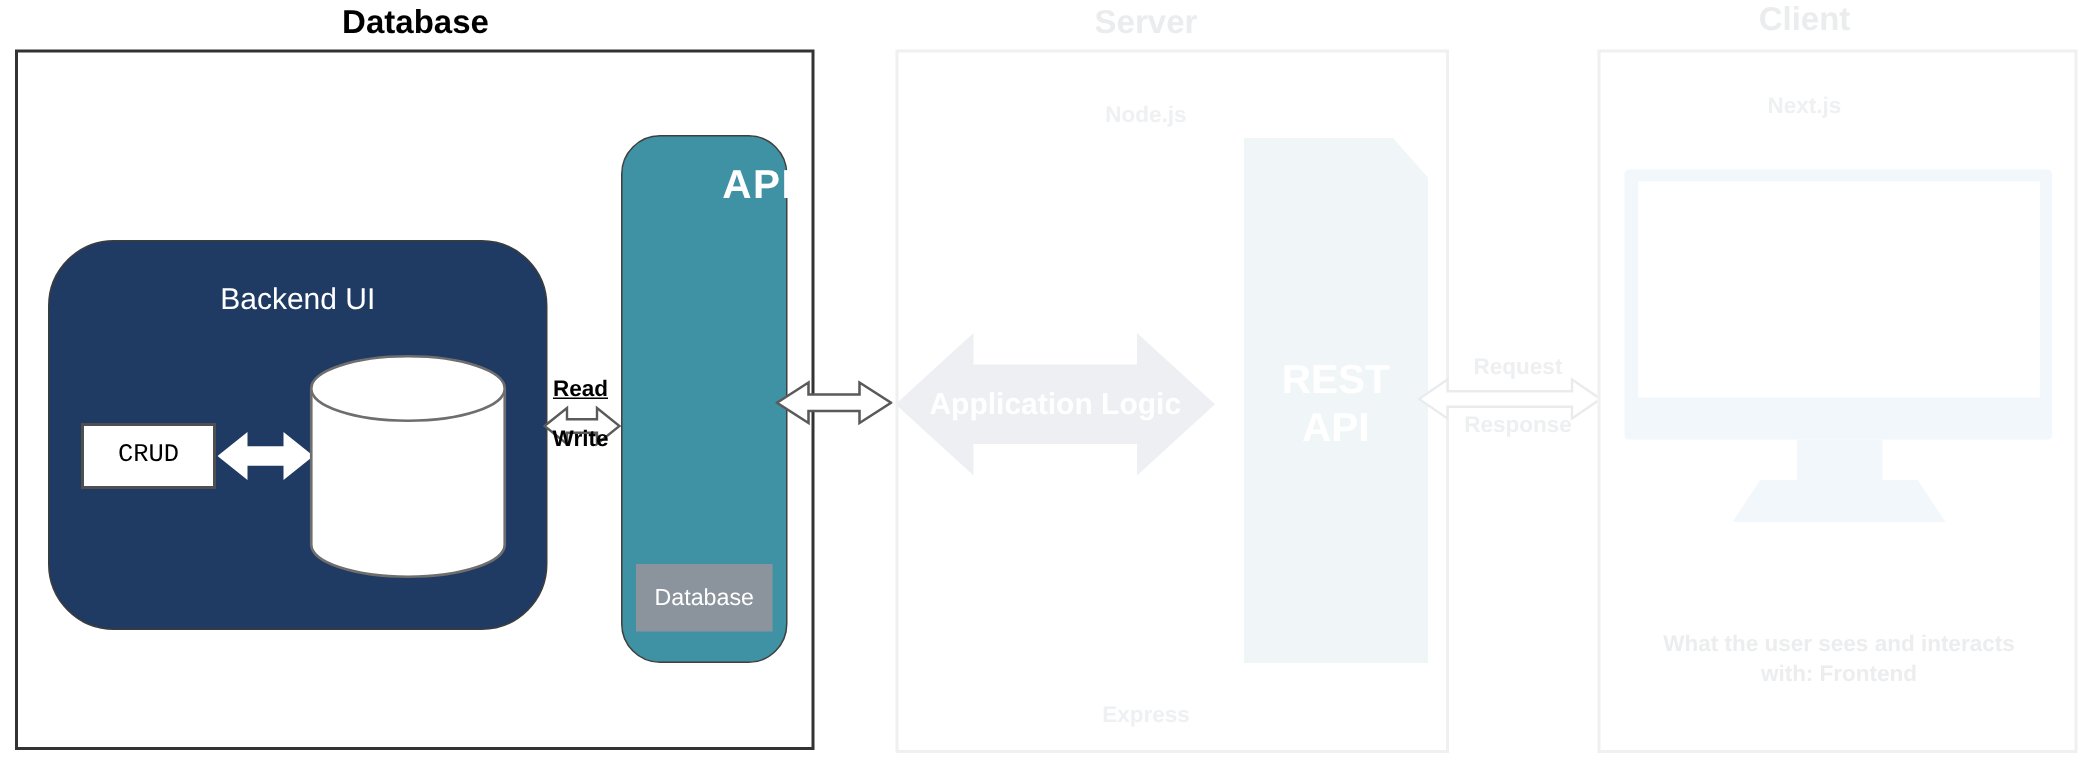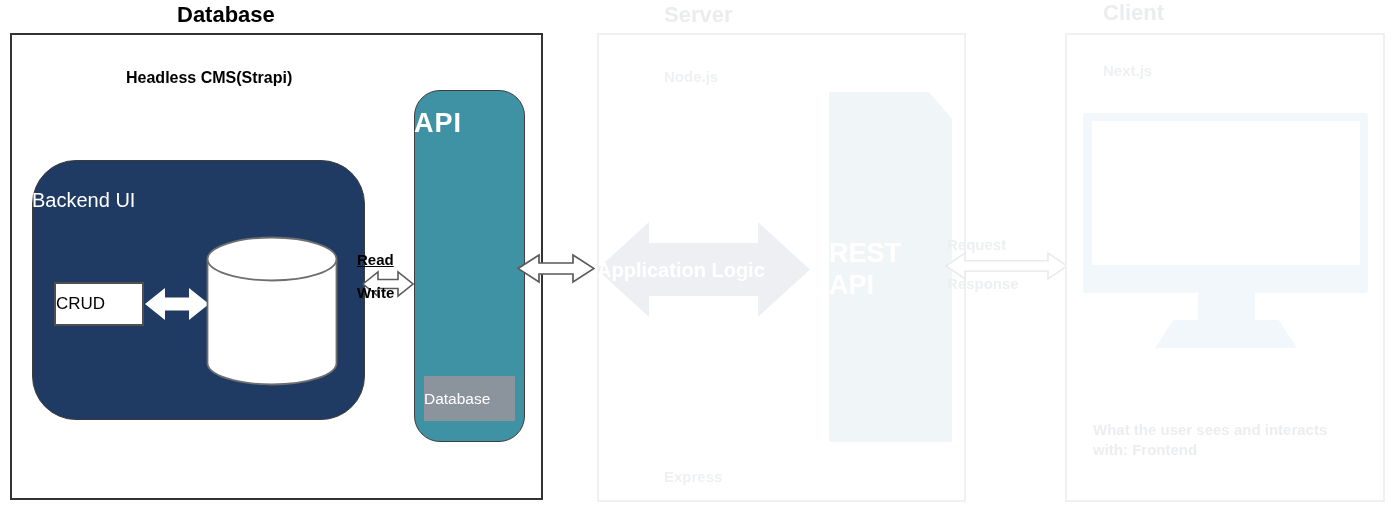--- a/index.html
+++ b/index.html
@@ -1,32 +1,32 @@
 <!DOCTYPE html>
 <html><head>
 <meta charset="utf-8">
 <style>
   html,body{margin:0;padding:0;background:#fff;}
   body{font-family:"Liberation Sans", sans-serif;}
   #canvas{position:relative;width:1400px;height:513px;background:#fff;overflow:hidden;}
   .abs{position:absolute;}
-  .ctr{text-align:left;}
+  .ctr{text-align:center;}
 
   
   .section-title{font-size:22px;font-weight:bold;color:#000;}
   .db-box{left:10px;top:33px;width:533px;height:467px;border:2px solid #333;background:#fff;box-sizing:border-box;}
   .db-subtitle{left:126px;top:69px;width:300px;font-size:16px;font-weight:bold;color:#000;}
   .backend-box{left:32px;top:160px;width:333px;height:260px;background:var(--navy);border:1px solid #3c3c3c;border-radius:44px;box-sizing:border-box;}
   .backend-label{left:32px;top:189px;width:333px;font-size:20px;color:#fff;}
   .crud-box{left:54px;top:282px;width:90px;height:44px;background:#fff;border:2px solid #4f4f4f;box-sizing:border-box;
-            font-size:17px;color:#000;line-height:40px;}
+            font-size:17px;color:#000;line-height:40px;font-family:Liberation Mono, monospace;}
   .cyl-label{left:206px;top:299px;width:132px;font-size:19px;line-height:1.35;color:#000;}
   .rw-label{left:357px;width:60px;font-size:15px;font-weight:bold;color:#000;}
   .api-box{left:414px;top:90px;width:111px;height:352px;background:var(--teal);border:1.5px solid #3f3f3f;border-radius:26px;box-sizing:border-box;}
-  .api-label{left:414px;top:108px;width:109px;font-size:27px;font-weight:bold;color:#fff;letter-spacing:1px;}
+  .api-label{left:414px;top:108px;width:109px;font-size:27px;font-weight:bold;color:#fff;letter-spacing:1px;padding-left:37px;}
   .api-badge{left:424px;top:376px;width:91px;height:45px;background:var(--badge);font-size:15.5px;color:#fff;line-height:45px;}
 
   
   .faded-title{color:#ebecee;}
   .faded-box{border:2px solid #f0f0f1;background:#fff;box-sizing:border-box;}
   .faded-text{font-size:15px;font-weight:bold;color:#eef0f2;}
   .srv-box{left:597px;top:33px;width:369px;height:469px;}
   .cli-box{left:1065px;top:33px;width:320px;height:469px;}
   .applogic-label{left:597px;top:259px;width:213px;font-size:20px;font-weight:bold;color:#fff;}
   .rest-doc{left:829px;top:92px;width:123px;height:350px;background:var(--faded-teal);
@@ -50,21 +50,20 @@
 </style>
 </head>
 <body>
 
 <div id="canvas">
 
   <div class="abs ctr section-title" style="left:177px;top:2px;width:200px;">Database</div>
 
   <div class="abs db-box"></div>
 
-  <div class="abs ctr db-subtitle">Headless CMS(Strapi)</div>
 
   <div class="abs backend-box"></div>
   <div class="abs ctr backend-label">Backend UI</div>
 
   <div class="abs ctr crud-box">CRUD</div>
 
   <svg class="abs" style="left:145px;top:287px;" width="64" height="34">
     <polygon points="0,17 20,1 20,10.5 44,10.5 44,1 64,17 44,33 44,23.5 20,23.5 20,33" fill="#ffffff"></polygon>
   </svg>
 

